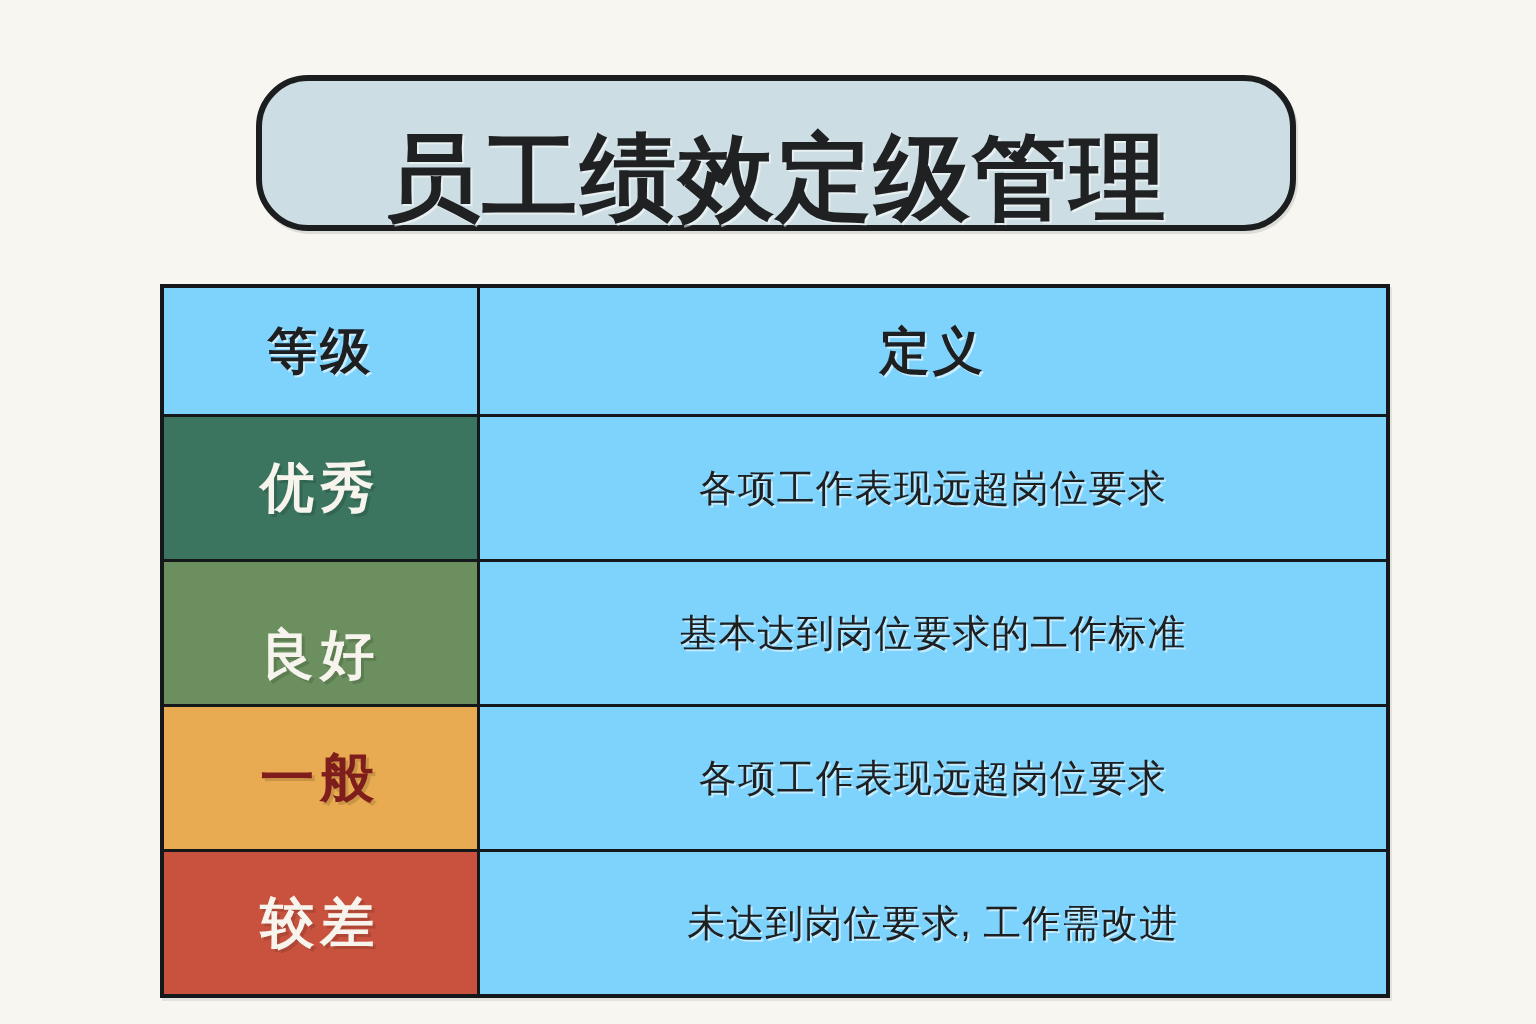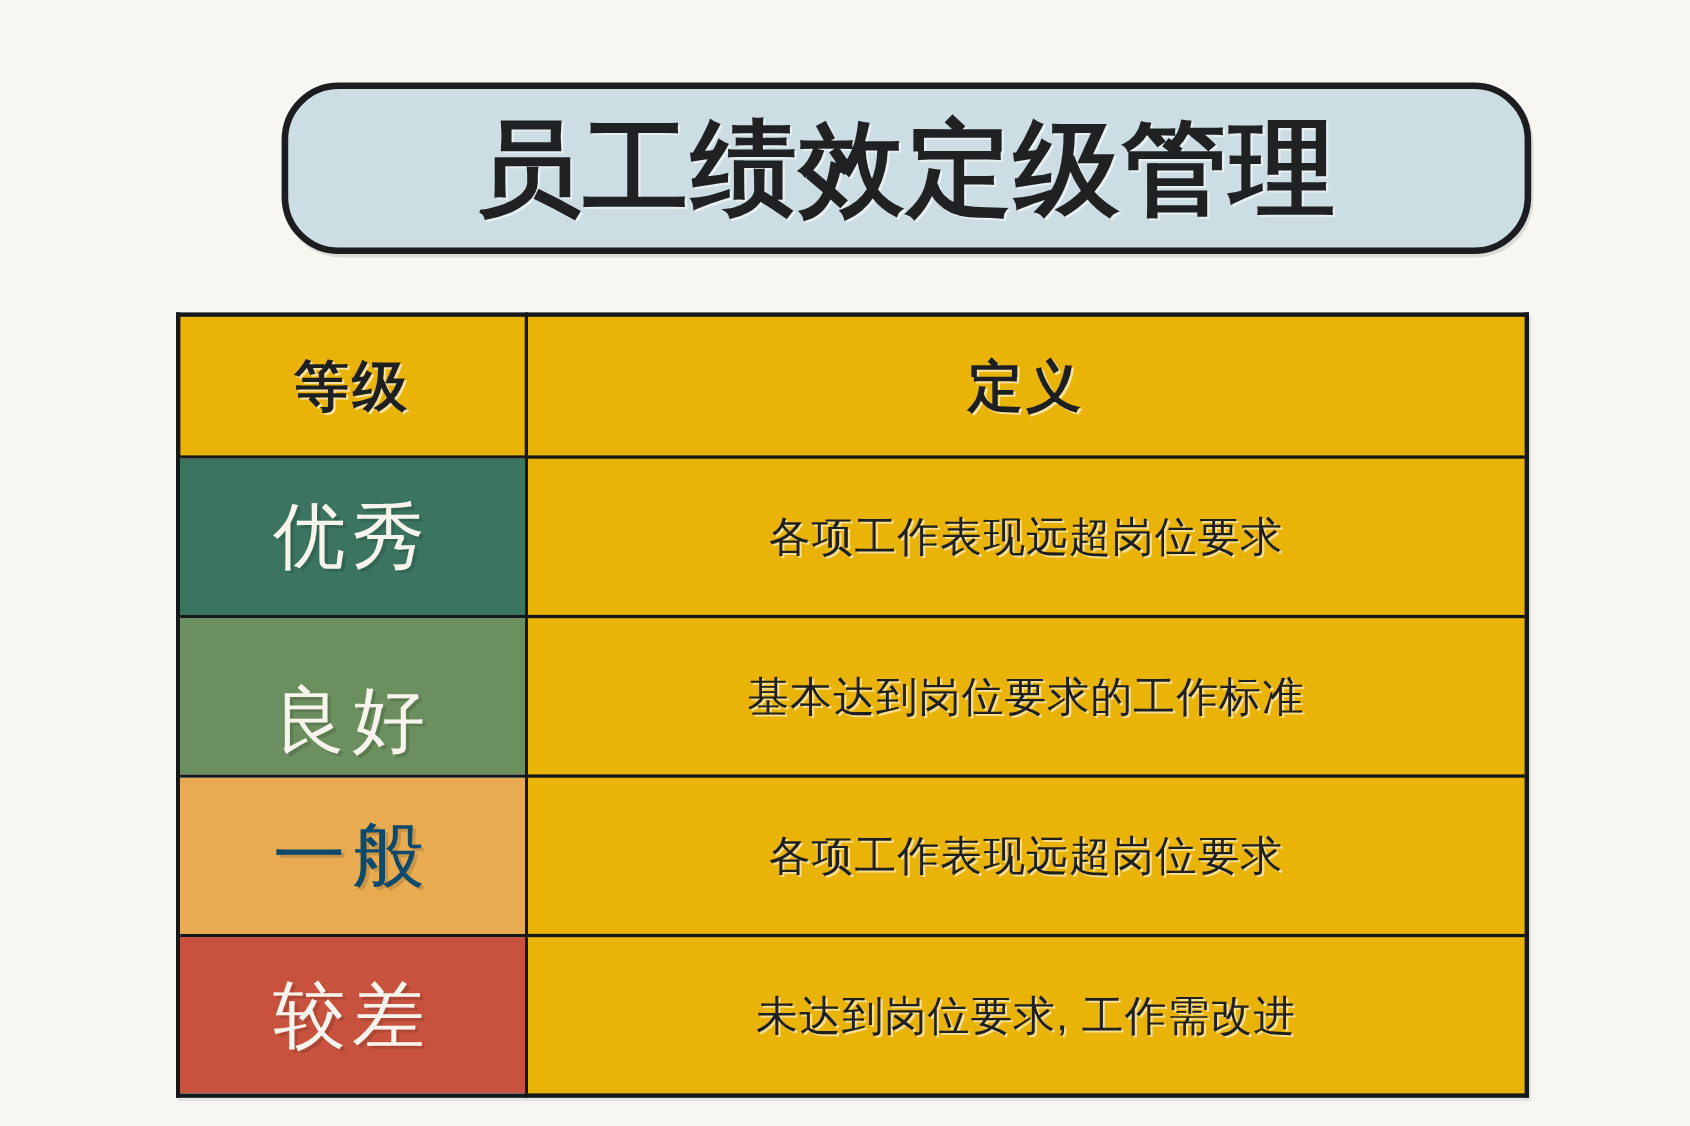--- a/index.html
+++ b/index.html
@@ -21,28 +21,28 @@
     position: absolute;
     inset: 0;
     background: #f7f6f1;
   }
 
   
   #title-banner {
     position: absolute;
     left: 256px;
     top: 75px;
-    width: 1136px;
+    width: 1040px;
     height: 156px;
     background: #ccdde3;
     border: 6px solid #1b1d1f;
     border-radius: 52px;
     box-sizing: border-box;
     display: flex;
-    align-items: center;
+    align-items: flex-end;
     justify-content: center;
     box-shadow: 2px 3px 0 rgba(0,0,0,0.10);
   }
   #title-text {
     font-size: 94px;
     font-weight: 700;
     color: #1f2123;
     letter-spacing: 2px;
     line-height: 1;
     text-shadow: 2px 2px 0 rgba(255,255,255,0.55);
@@ -64,21 +64,21 @@
   }
   #grade-table col.col-grade { width: 316px; }
   #grade-table col.col-def   { width: 910px; }
 
   #grade-table th,
   #grade-table td {
     border: 3px solid #15181a;
     padding: 0;
     text-align: center;
     vertical-align: middle;
-    background: #eab308;
+    background: #7dd3fc;
   }
 
   
   tr.header-row th {
     height: 126px;
   }
   .header-label {
     font-size: 50px;
     font-weight: 700;
     color: #1d1f21;
@@ -95,22 +95,22 @@
     position: relative;
   }
   .grade-chip {
     display: flex;
     align-items: center;
     justify-content: center;
     height: 100%;
     width: 100%;
   }
   .grade-label {
-    font-size: 66px;
-    font-weight: 400;
+    font-size: 54px;
+    font-weight: 700;
     color: #f6f4ec;
     letter-spacing: 6px;
     text-shadow: 3px 3px 0 rgba(0,0,0,0.13);
   }
 
   .def-label {
     font-size: 38px;
     font-weight: 400;
     color: #1d1f21;
     letter-spacing: 1px;
@@ -170,21 +170,21 @@
           </div>
         </td>
         <td>
           <span class="def-label">基本达到岗位要求的工作标准</span>
         </td>
       </tr>
 
       <tr class="grade-row">
         <td class="grade-cell bg-average" style="background: rgb(233, 171, 81);">
           <div class="grade-chip">
-            <span class="grade-label" style="color: #0c4a6e;">一般</span>
+            <span class="grade-label" style="color: #7f1d1d;">一般</span>
           </div>
         </td>
         <td>
           <span class="def-label">各项工作表现远超岗位要求</span>
         </td>
       </tr>
 
       <tr class="grade-row">
         <td class="grade-cell bg-poor" style="background: rgb(201, 82, 63);">
           <div class="grade-chip">

